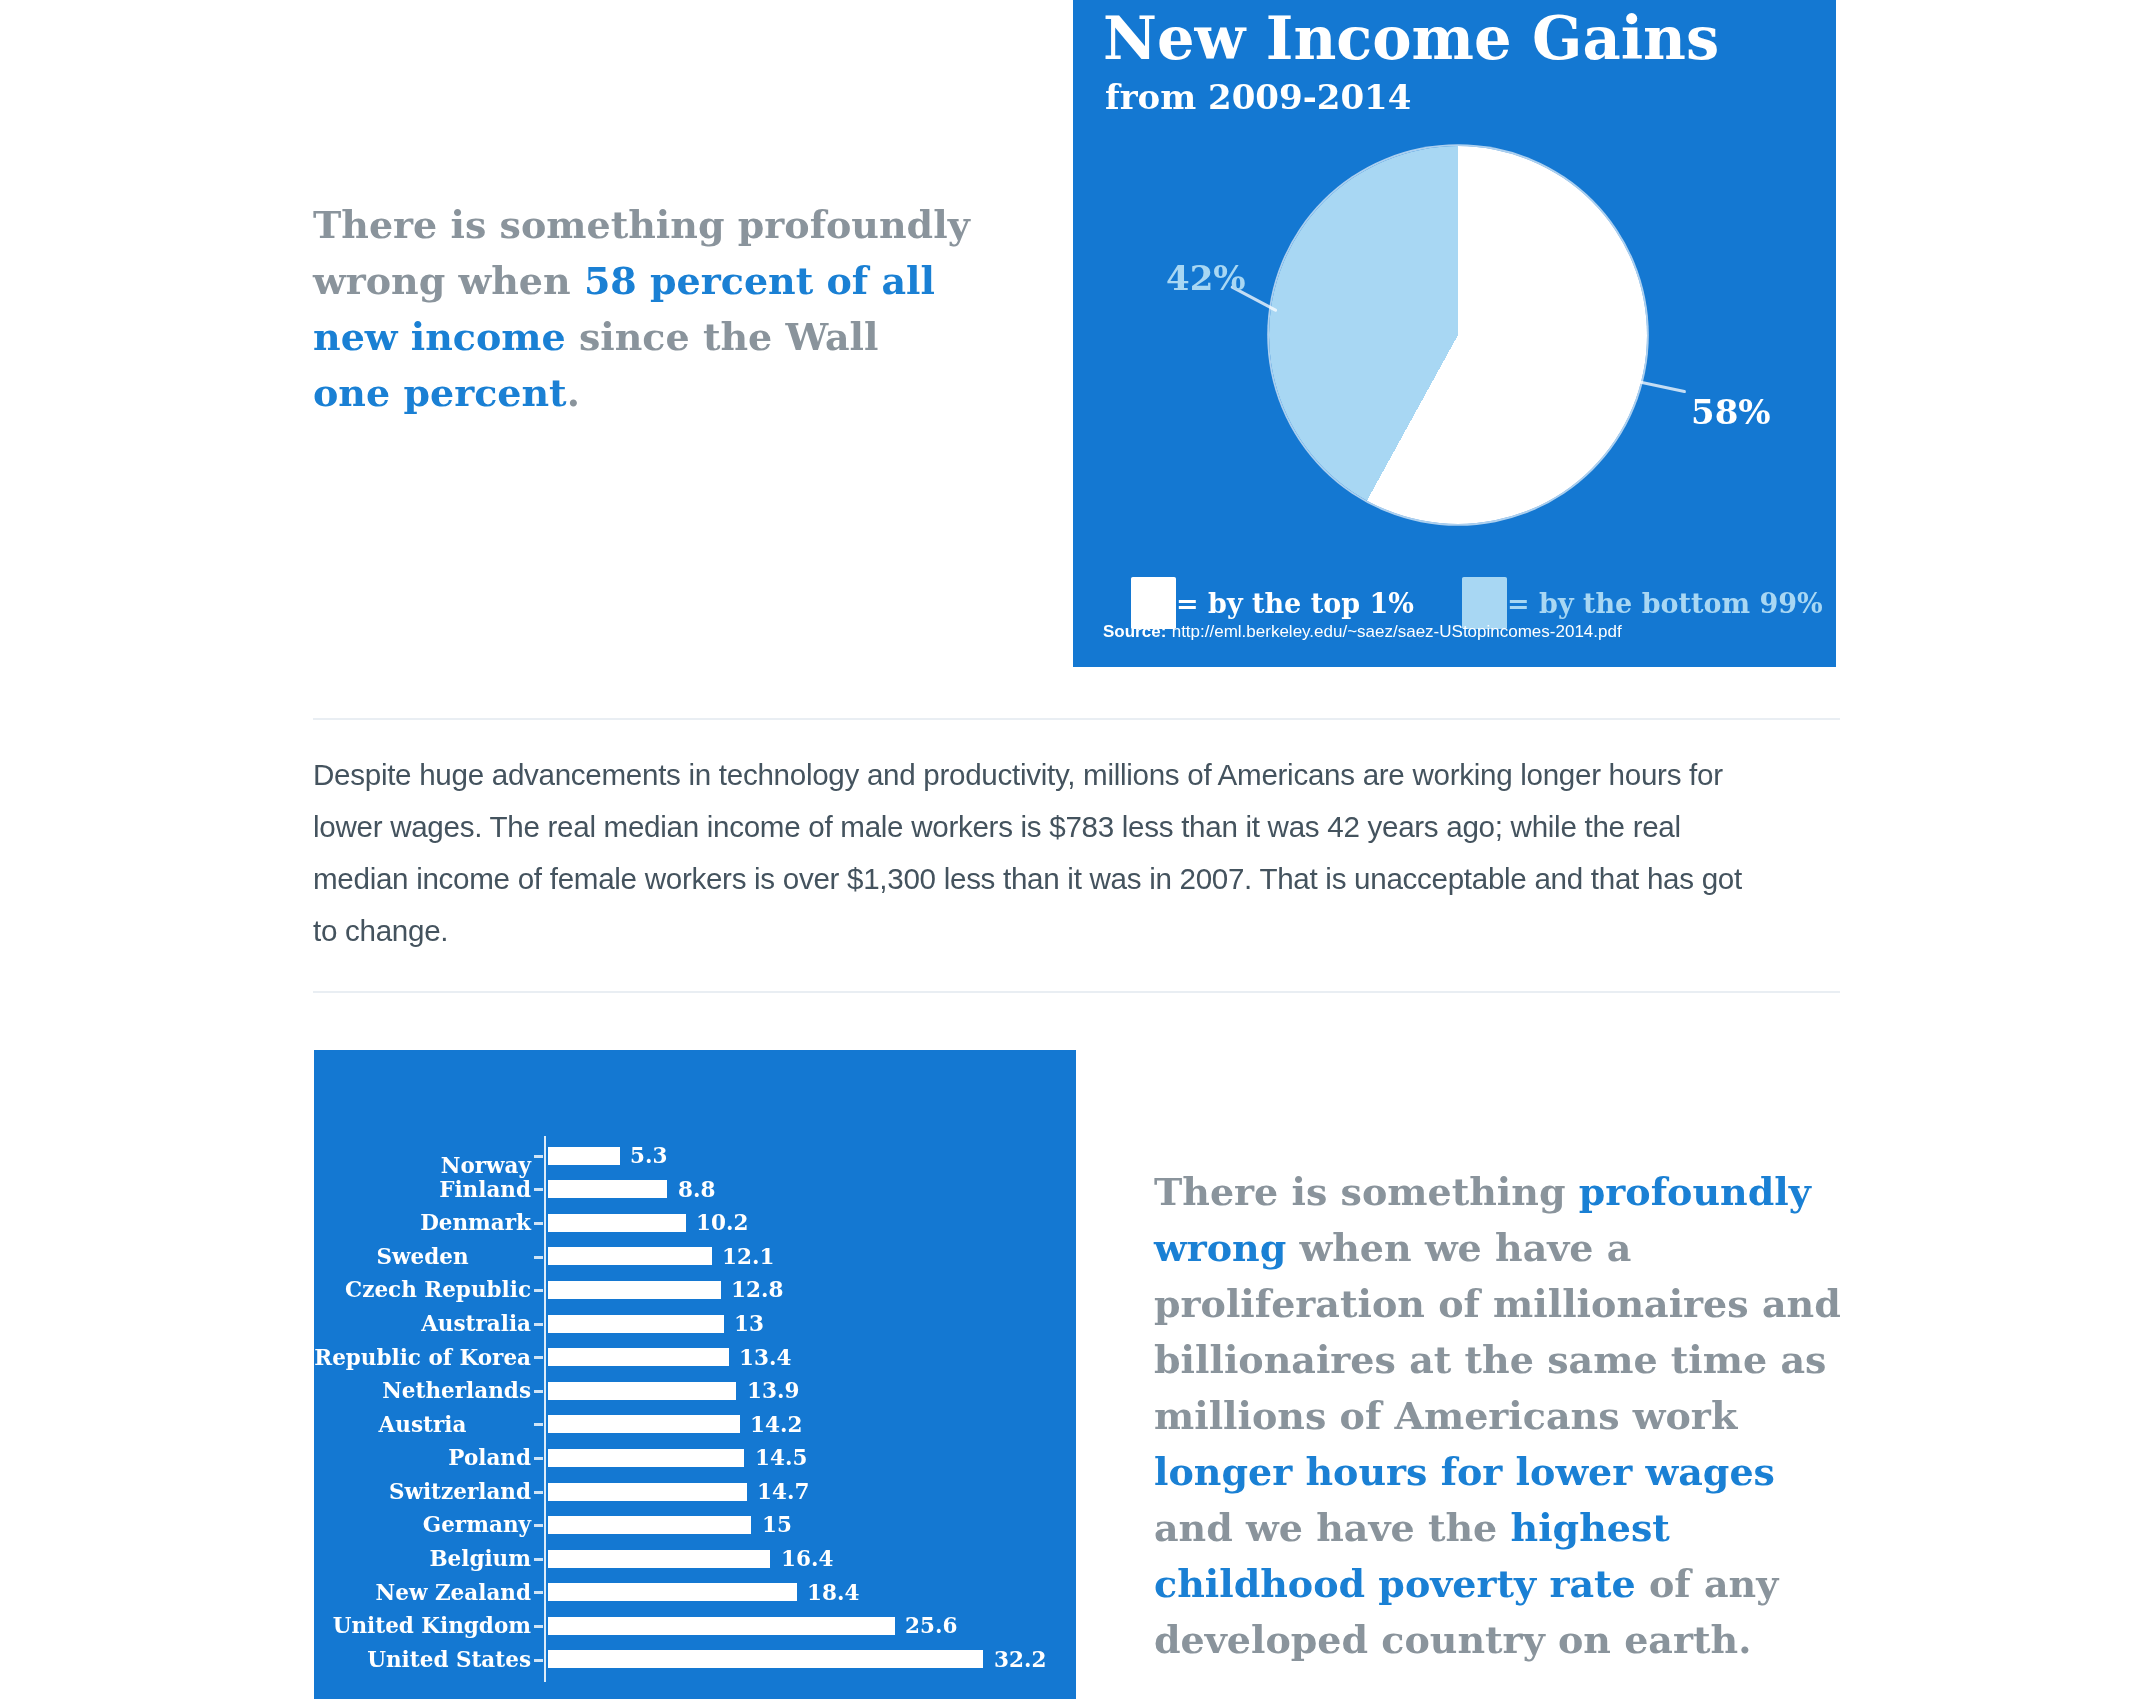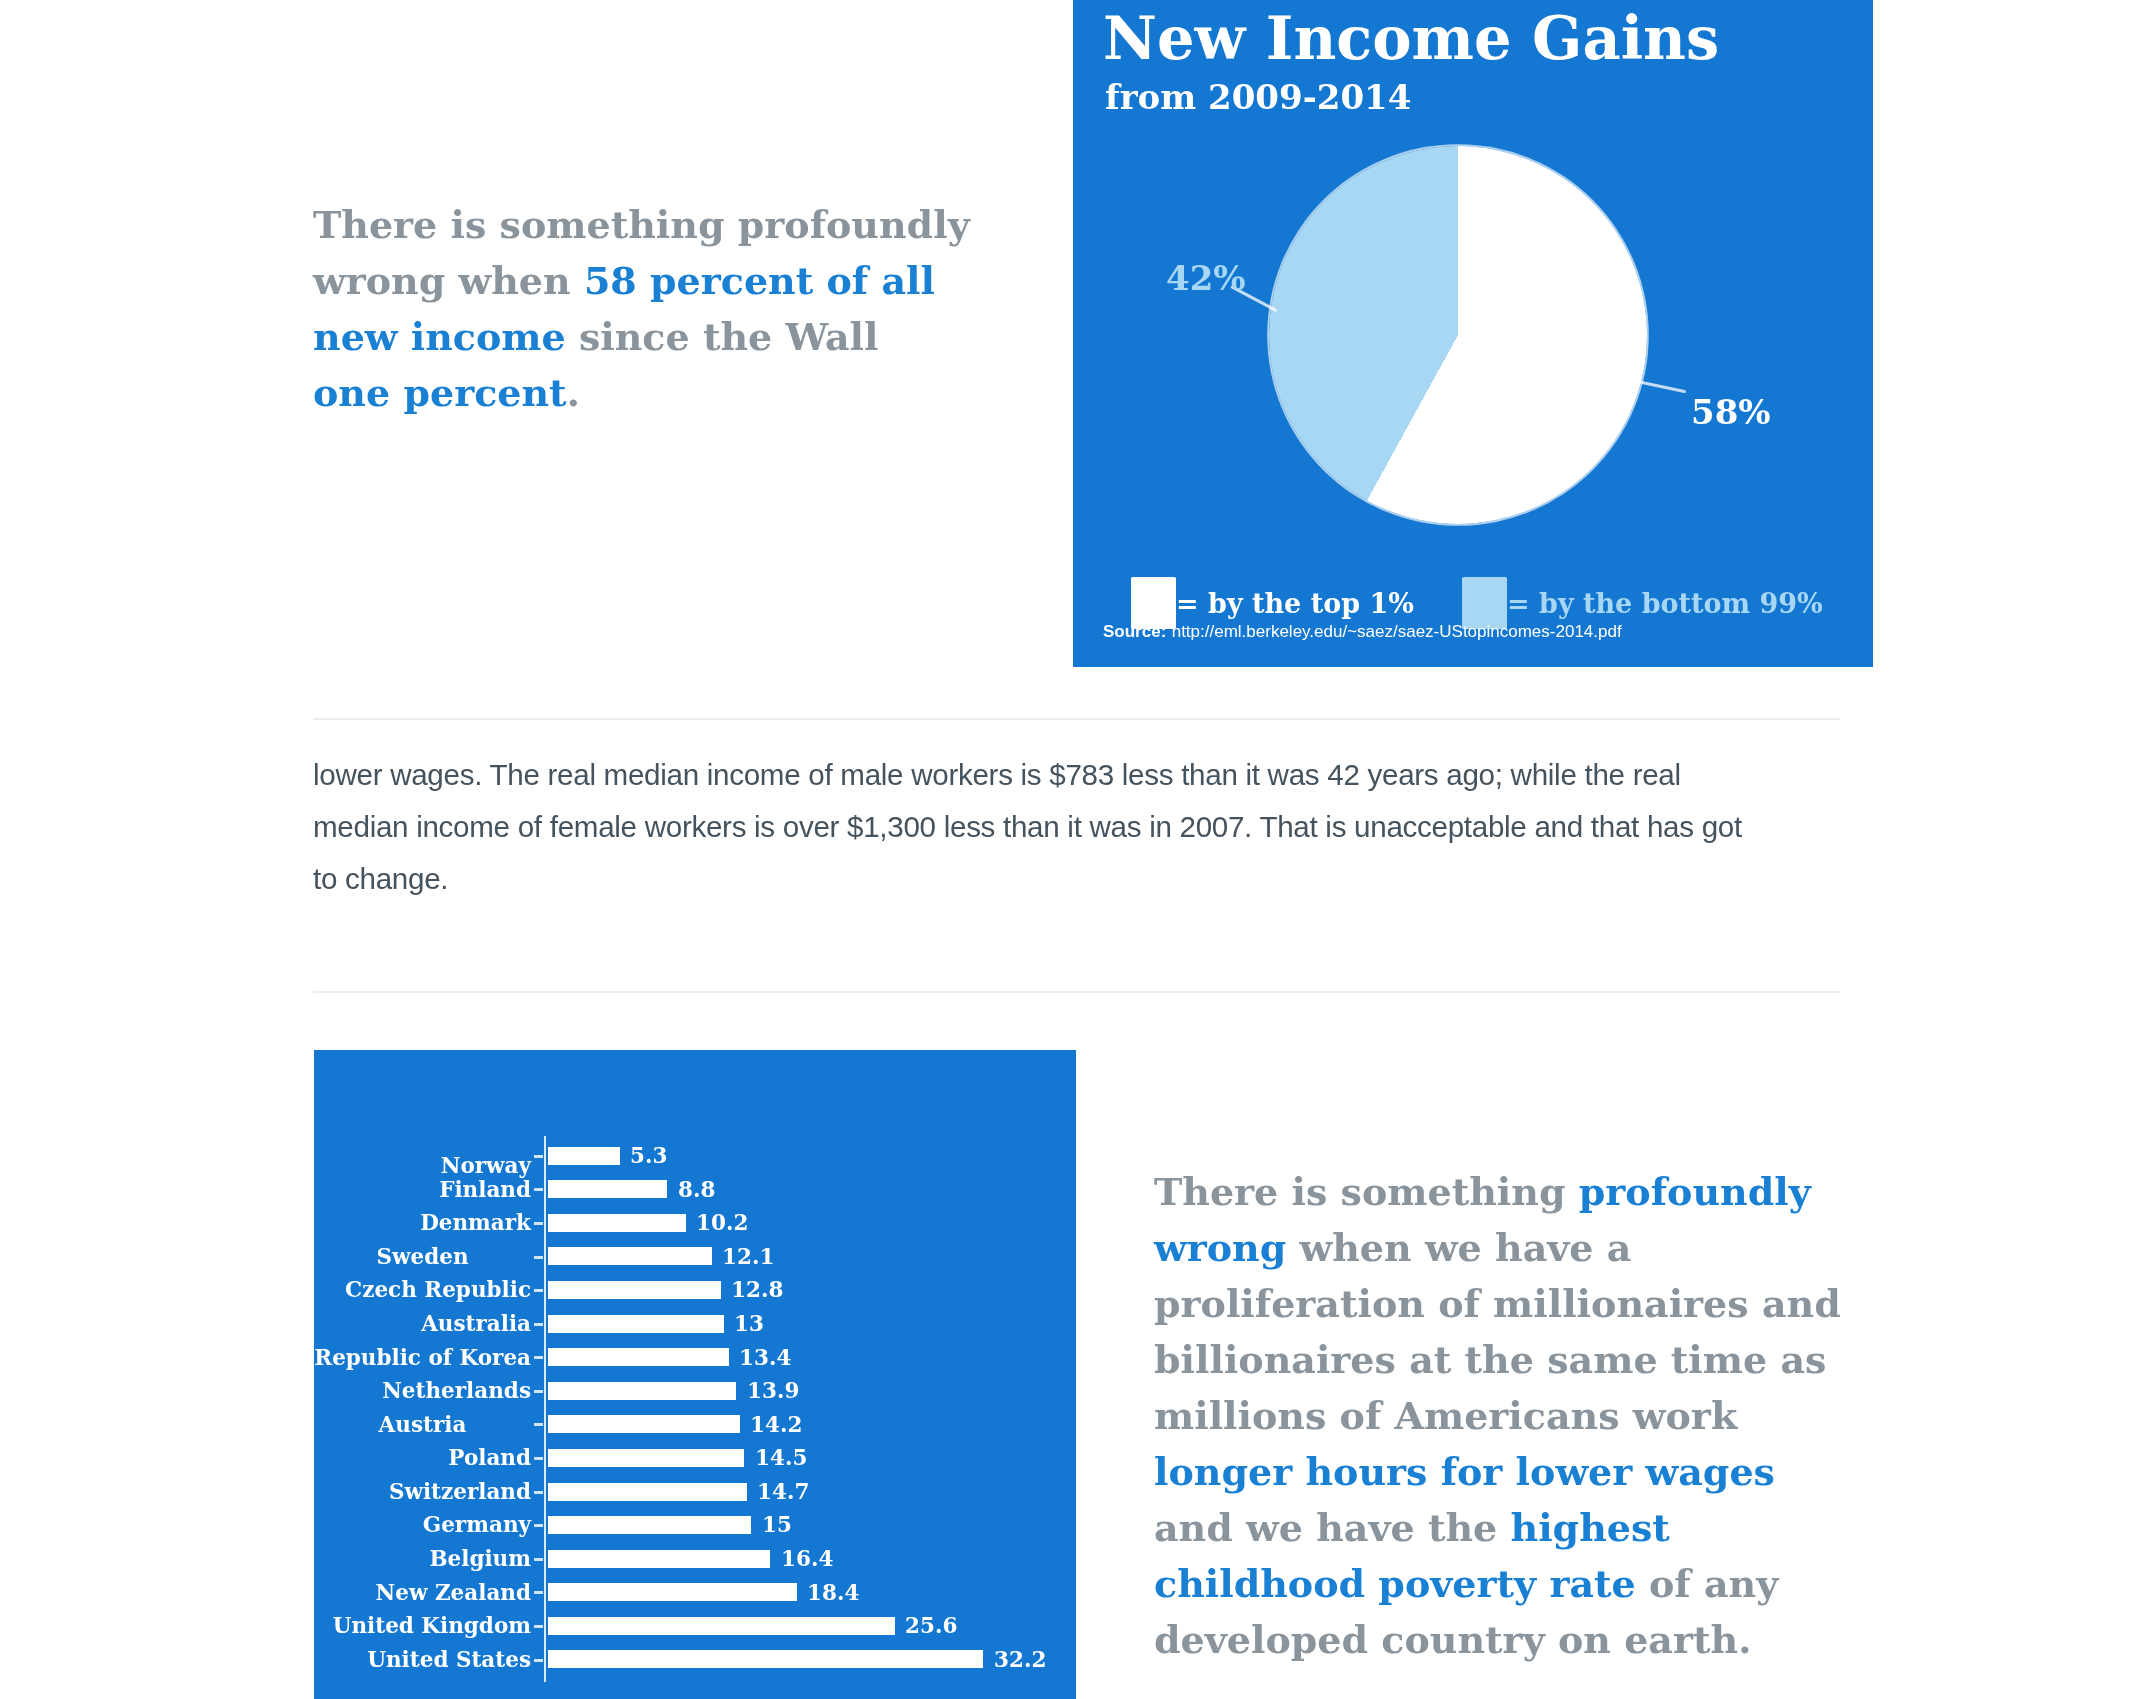--- a/index.html
+++ b/index.html
@@ -1,20 +1,20 @@
 <!DOCTYPE html>
 <html style="font-size:14.3px"><head>
 <meta charset="utf-8">
 <style>
   html,body{margin:0;padding:0;background:#ffffff;}
   body{width:2149px;height:1700px;position:relative;overflow:hidden;font-family:"DejaVu Serif",serif;}
 
   
   .panel{position:absolute;background:#1478D2;}
-  #income-panel{left:1073px;top:0;width:763px;height:667px;padding-left:37px;}
+  #income-panel{left:1073px;top:0;width:763px;height:667px;}
   #poverty-panel{left:314px;top:1050px;width:762px;height:650px;}
 
   .panel-title{position:absolute;color:#ffffff;font-weight:bold;white-space:nowrap;}
   #income-title{left:30px;top:7.2px;font-size:59px;line-height:64px;}
   #income-subtitle{left:32px;top:77px;font-size:34px;line-height:41px;font-weight:bold;color:#fff;position:absolute;white-space:nowrap;}
   #poverty-title{left:27px;top:14.3px;font-size:43px;line-height:50px;}
 
   
   #pie{position:absolute;left:196px;top:146px;width:378px;height:378px;border-radius:50%;
        box-shadow:0 0 0 1.8px rgba(255,255,255,0.65);}
@@ -90,20 +90,21 @@
     </div>
 
   <div id="source-note">
     <b>Source:</b><span>http://eml.berkeley.edu/~saez/saez-UStopincomes-2014.pdf</span>
   </div>
 </div>
 
 <div class="divider" id="divider-1"></div>
 
 <div id="middle-paragraph">
+    <div>Despite huge advancements in technology and productivity, millions of Americans are working longer hours for</div>
     <div>lower wages. The real median income of male workers is $783 less than it was 42 years ago; while the real</div>
     <div>median income of female workers is over $1,300 less than it was in 2007. That is unacceptable and that has got</div>
     <div>to change.</div>
   </div>
 
 <div class="divider" id="divider-2"></div>
 
 <div class="panel" id="poverty-panel">
   <div id="axis-line"></div>
   <div id="bars">

